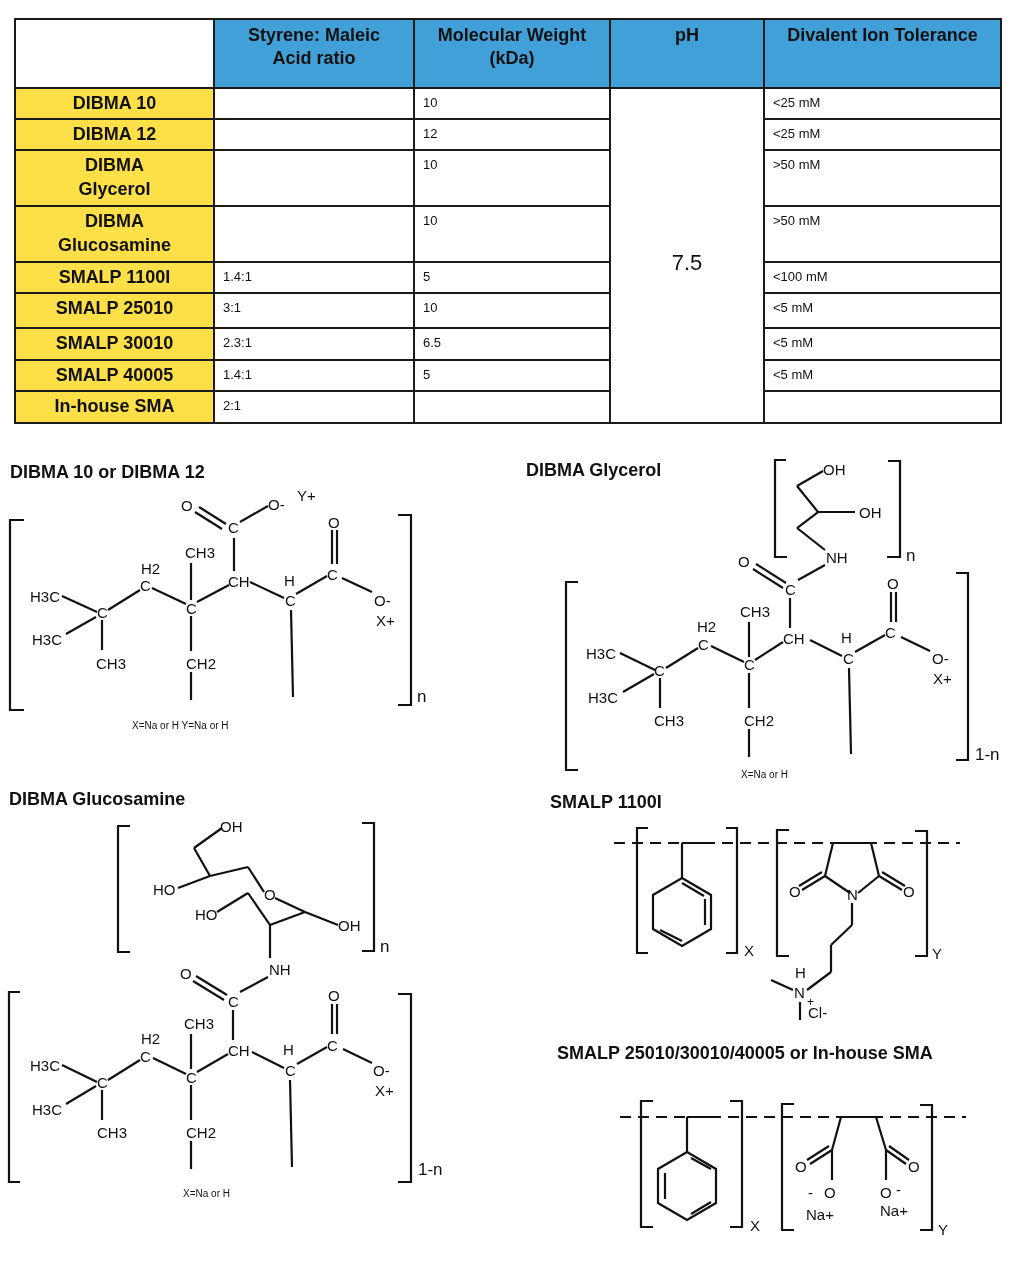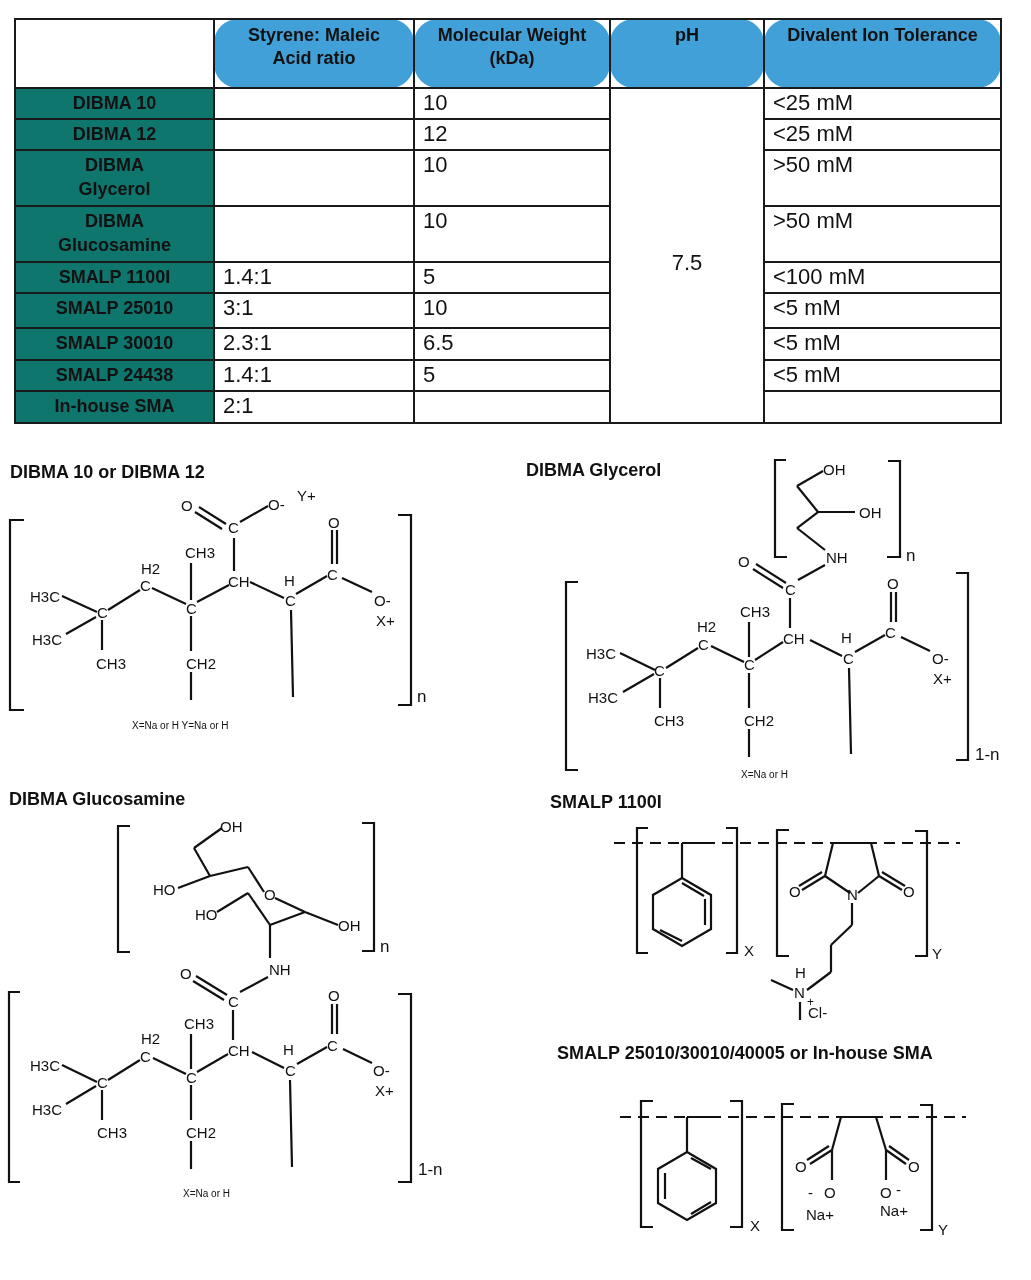--- a/index.html
+++ b/index.html
@@ -1,25 +1,25 @@
 <!DOCTYPE html>
 <html><head>
 <meta charset="utf-8">
 <style>
   html, body { margin: 0; padding: 0; background: #ffffff; }
   body { width: 1031px; height: 1280px; position: relative; overflow: hidden;
          font-family: "Liberation Sans", sans-serif; color: #111; }
   .tbl { position: absolute; left: 14px; top: 18px; border-collapse: collapse; table-layout: fixed; }
   .tbl td, .tbl th { border: 2px solid #1a1a1a; padding: 0; vertical-align: top; }
   .tbl th { background: #42a0d8; font-weight: bold; font-size: 18px; line-height: 23px;
-            text-align: center; padding-top: 4px; border-radius: 24px; }
+            text-align: center; padding-top: 4px; }
   .tbl th.blank { background: #ffffff; }
-  .tbl td.name { background: #0f766e; font-weight: bold; font-size: 18px; line-height: 24px;
+  .tbl td.name { background: #fde047; font-weight: bold; font-size: 18px; line-height: 24px;
                  text-align: center; padding-top: 2px; }
-  .tbl td.val { font-size: 22px; line-height: 24px; padding-left: 8px; padding-top: 2px; }
+  .tbl td.val { font-size: 13px; line-height: 24px; padding-left: 8px; padding-top: 2px; }
   .tbl td.ph { vertical-align: middle; text-align: center; font-size: 22px; padding-top: 14px; }
   .title { position: absolute; font-weight: bold; font-size: 18px; white-space: nowrap; }
   svg.chem { position: absolute; left: 0; top: 0; }
   svg.chem text { font-family: "Liberation Sans", sans-serif; fill: #111; }
   .lbl { position: absolute; font-size: 10px; white-space: nowrap; }
 </style>
 </head>
 <body>
 
 <table class="tbl">
@@ -87,21 +87,21 @@
     <td class="val">10</td>
     <td class="val">&lt;5 mM</td>
   </tr>
   <tr style="height:32px">
     <td class="name">SMALP 30010</td>
     <td class="val">2.3:1</td>
     <td class="val">6.5</td>
     <td class="val">&lt;5 mM</td>
   </tr>
   <tr style="height:31px">
-    <td class="name">SMALP 24438</td>
+    <td class="name">SMALP 40005</td>
     <td class="val">1.4:1</td>
     <td class="val">5</td>
     <td class="val">&lt;5 mM</td>
   </tr>
   <tr style="height:32px">
     <td class="name">In-house SMA</td>
     <td class="val">2:1</td>
     <td class="val"></td>
     <td class="val"></td>
   </tr>

